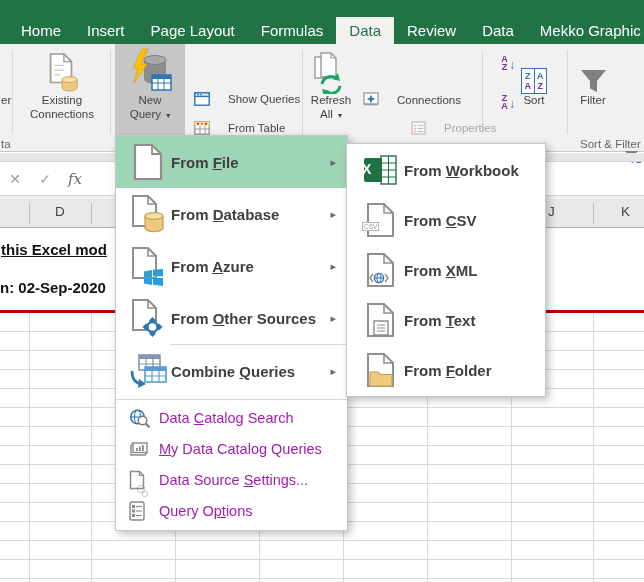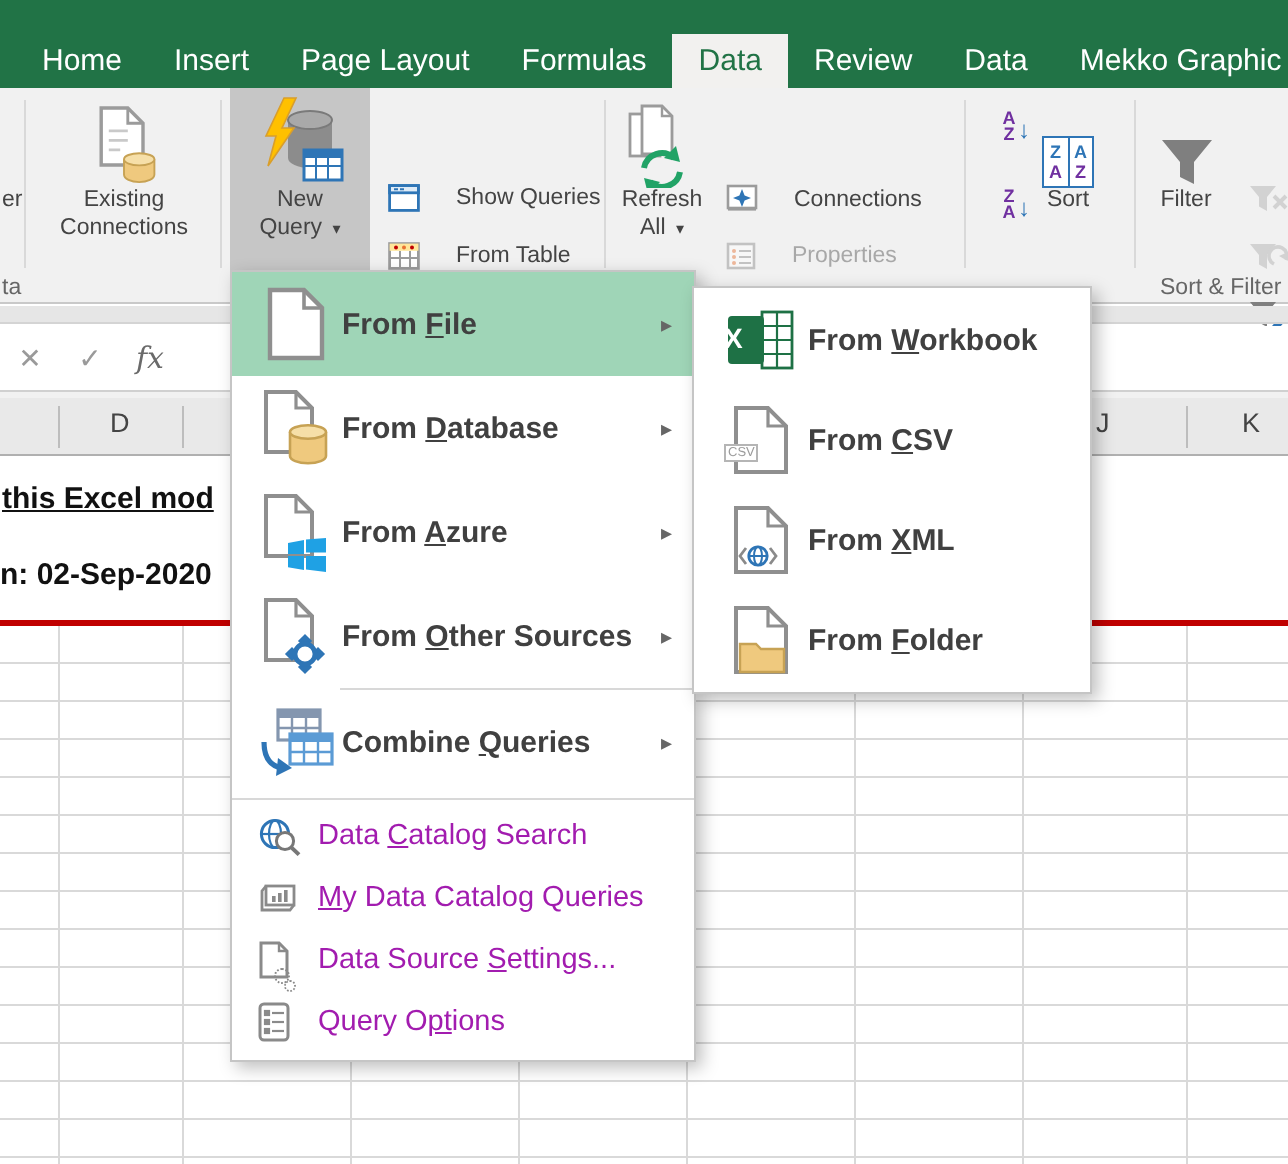--- a/index.html
+++ b/index.html
@@ -16,21 +16,21 @@
 
   
   .ribbon { left:0; top:44px; width:644px; height:108px; background:#f1f1f1; border-bottom:1px solid #c9c9c9; }
   .vsep { position:absolute; top:6px; height:84px; width:1px; background:#d9d9d9; }
   .grouplbl { position:absolute; top:94px; font-size:11.5px; color:#666; }
   .bigbtn { position:absolute; top:0; height:91px; display:flex; flex-direction:column; align-items:center; }
   .bigbtn .ic { height:50px; display:flex; align-items:flex-end; justify-content:center; }
   .rlbl { font-size:11.5px; color:#444; line-height:13.5px; text-align:center; white-space:nowrap; }
   .pressed { background:#c6c6c6; }
   .srow { position:absolute; display:flex; align-items:center; gap:18px; font-size:11.5px; color:#444; white-space:nowrap; }
-  .srow.disabled { color:#a8a8a8; }
+  .srow.disabled { color:#a8a8a8;margin-left:48px; }
   .srow.disabled svg { opacity:.45; }
   .caret { font-size:8px; color:#444; margin-left:2px; }
   .sorticon { width:15px; display:flex; flex-direction:column; align-items:center; line-height:8px; font-size:9px; font-weight:bold; }
   .sortbox { width:26px; height:26px; border:1.5px solid #2E75B6; background:#fff; display:flex; }
   .sortbox .cell { flex:1; display:flex; flex-direction:column; align-items:center; justify-content:center; font-size:9px; font-weight:bold; line-height:10px; }
   .sortbox .cell + .cell { border-left:1.5px solid #2E75B6; }
   .blue { color:#2E75B6; } .purple { color:#7030A0; }
 
   
   .ribbonedge { left:0; top:153px; width:644px; height:9px; background:#e6e6e6; border-bottom:1px solid #d4d4d4; }
@@ -465,20 +465,31 @@
           <path d="M18 2v9h9" fill="none" stroke="#8f8f8f" stroke-width="1.6"></path>
           <path d="M7 22l-3 4 3 4M19 22l3 4-3 4" fill="none" stroke="#8a8a8a" stroke-width="1.4"></path>
           <circle cx="13" cy="26" r="4.6" fill="#fff" stroke="#2E75B6" stroke-width="1.4"></circle>
           <ellipse cx="13" cy="26" rx="2" ry="4.6" fill="none" stroke="#2E75B6" stroke-width="1"></ellipse>
           <path d="M8.4 26h9.2" stroke="#2E75B6" stroke-width="1"></path>
         </svg>
       </span>
       <span class="lbl"><span>From </span><span class="k">X</span><span>ML</span></span>
     </div>
 
+    <div class="smi">
+      <span class="ic">
+        <svg width="30" height="36" viewBox="0 0 30 36">
+          <path d="M2 2h16l9 9v23H2z" fill="#fff" stroke="#8f8f8f" stroke-width="2"></path>
+          <path d="M18 2v9h9" fill="none" stroke="#8f8f8f" stroke-width="1.6"></path>
+          <rect x="8" y="19" width="14" height="14" fill="#fff" stroke="#8a8a8a" stroke-width="1.4"></rect>
+          <path d="M11 23h8M11 26h8M11 29h8" stroke="#8a8a8a" stroke-width="1.2"></path>
+        </svg>
+      </span>
+      <span class="lbl"><span>From </span><span class="k">T</span><span>ext</span></span>
+    </div>
 
     <div class="smi">
       <span class="ic">
         <svg width="30" height="36" viewBox="0 0 30 36">
           <path d="M2 2h16l9 9v23H2z" fill="#fff" stroke="#8f8f8f" stroke-width="2"></path>
           <path d="M18 2v9h9" fill="none" stroke="#8f8f8f" stroke-width="1.6"></path>
           <path d="M4 20h8l2.5 2.5H26V34H4z" fill="#EFC97E" stroke="#C7A254" stroke-width="1.2"></path>
         </svg>
       </span>
       <span class="lbl"><span>From </span><span class="k">F</span><span>older</span></span>

